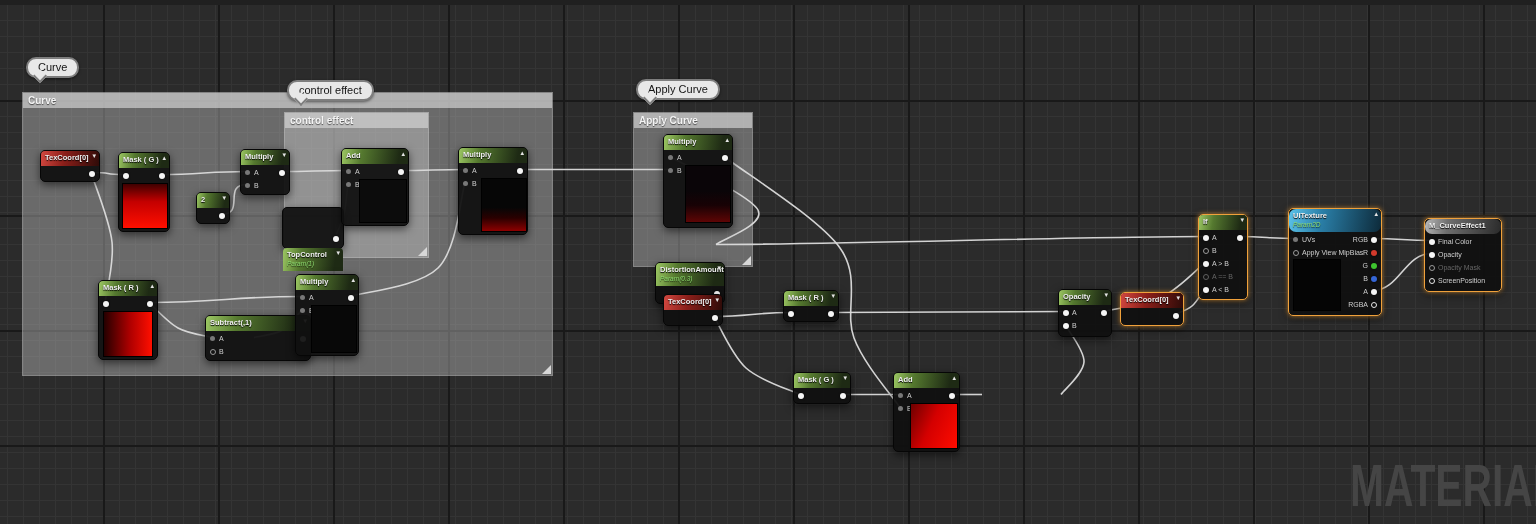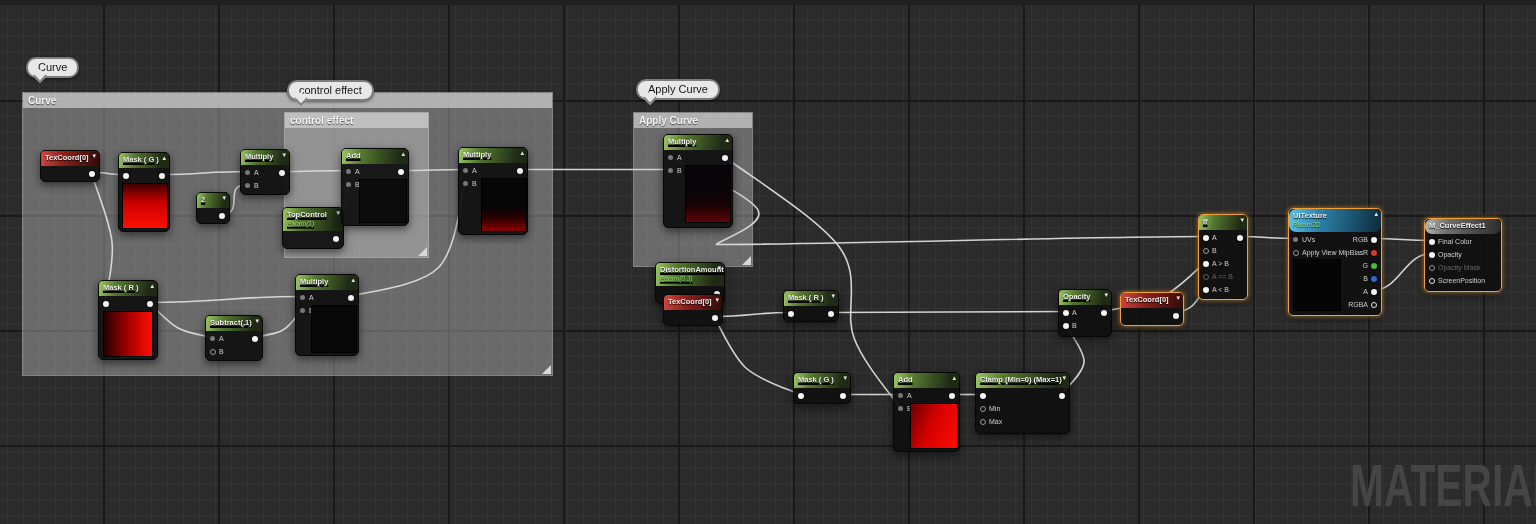--- a/index.html
+++ b/index.html
@@ -31,21 +31,21 @@
     background:#e8e8e8;border-right:2px solid #7e7e7e;border-bottom:2px solid #7e7e7e;transform:rotate(45deg);}
   .node{position:absolute;background:rgba(16,16,16,.94);border:1px solid #060606;border-radius:5px;
     box-shadow:0 3px 8px rgba(0,0,0,.55);}
   .node.sel{border:1.5px solid #f0a13b;box-shadow:0 0 5px rgba(240,161,59,.7),0 3px 8px rgba(0,0,0,.55);}
   .nhead{position:absolute;left:0;top:0;right:0;border-radius:4px 4px 0 0;overflow:hidden;padding:1px 0 0 4px;}
   .nhead .t{display:block;font-size:7.5px;font-weight:bold;color:#efefef;line-height:11px;
     text-shadow:0 1px 1px #000;white-space:nowrap;}
   .nhead .s{display:block;font-size:6.5px;font-style:italic;color:#8ddb6e;line-height:8px;
     text-shadow:0 1px 1px rgba(0,0,0,.7);white-space:nowrap;}
   .nhead .c{position:absolute;right:3px;top:1px;font-size:7px;color:#e5e5e5;}
-  .hdr-green{background:linear-gradient(100deg,#9cc763 0%,#55792f 30%,#1e2a14 85%);text-decoration:underline;}
+  .hdr-green{background:linear-gradient(100deg,#9cc763 0%,#55792f 30%,#1e2a14 85%);}
   .hdr-red{background:linear-gradient(100deg,#d24840 0%,#8c1f1a 40%,#2e0b08 100%);}
   .hdr-blue{background:linear-gradient(100deg,#5cc3ea 0%,#2a7fa8 35%,#0d2a3a 100%);border-radius:7px;}
   .hdr-gray{background:linear-gradient(100deg,#b9b9b9 0%,#6f6f6f 30%,#2a2a2a 100%);border-radius:7px;}
   .nrow{position:absolute;left:0;right:0;height:13px;}
   .nrow .ll{position:absolute;left:13px;top:0;font-size:7px;color:#cfcfcf;line-height:13px;white-space:nowrap;}
   .nrow .rl{position:absolute;right:13px;top:0;font-size:7px;color:#cfcfcf;line-height:13px;white-space:nowrap;}
   .nrow.dim .ll{color:#666;}
   .pin{position:absolute;border-radius:50%;}
   .pin.left{left:4px;}.pin.right{right:4px;}
   .p-filled{width:6px;height:6px;top:3.5px;background:#f5f5f5;box-shadow:0 0 2px #000;}
@@ -145,21 +145,21 @@
       <div class="node" style="left: 196px; top: 192px; width: 32px; height: 30px;">
         <div class="nhead hdr-green" style="height: 14px;">
           <span class="t">2</span>
           <span class="c">▾</span>
         </div>
         <div class="nrow" style="top: 16px;">
           <span class="pin right p-filled"></span>
         </div>
       </div>
       <div class="node" style="left: 282px; top: 207px; width: 60px; height: 40px;">
-        <div class="nhead hdr-green" style="height: 22px;">
+        <div class="nhead hdr-green" style="height: 22px; margin-top: 40px;">
           <span class="t">TopControl</span>
           <span class="s">Param(1)</span>
           <span class="c">▾</span>
         </div>
         <div class="nrow" style="top: 24px;">
           <span class="pin right p-filled"></span>
         </div>
       </div>
       <div class="node" style="left: 341px; top: 148px; width: 66px; height: 76px;">
         <div class="nhead hdr-green" style="height: 14px;">
@@ -197,21 +197,21 @@
         <div class="nhead hdr-green" style="height: 14px;">
           <span class="t">Mask ( R )</span>
           <span class="c">▴</span>
         </div>
         <div class="nrow" style="top: 16px;">
           <span class="pin left p-filled"></span>
           <span class="pin right p-filled"></span>
         </div>
         <div class="nprev" style="left: 4px; top: 30px; width: 48px; height: 44px; background: linear-gradient(90deg, rgb(37, 0, 0) 0%, rgb(176, 0, 0) 55%, rgb(255, 15, 0) 100%);"></div>
       </div>
-      <div class="node" style="left: 205px; top: 315px; width: 56px; height: 44px;">
+      <div class="node" style="left: 205px; top: 315px; width: 56px; height: 44px; padding-left: 48px;">
         <div class="nhead hdr-green" style="height: 14px;">
           <span class="t">Subtract(,1)</span>
           <span class="c">▾</span>
         </div>
         <div class="nrow" style="top: 16px;">
           <span class="pin left p-gray"></span>
           <span class="ll">A</span>
           <span class="pin right p-filled"></span>
         </div>
         <div class="nrow" style="top: 29px;">
@@ -298,38 +298,20 @@
         <div class="nrow" style="top: 16px;">
           <span class="pin left p-gray"></span>
           <span class="ll">A</span>
           <span class="pin right p-filled"></span>
         </div>
         <div class="nrow" style="top: 29px;">
           <span class="pin left p-gray"></span>
           <span class="ll">B</span>
         </div>
         <div class="nprev" style="left: 16px; top: 30px; width: 46px; height: 44px; background: linear-gradient(115deg, rgb(110, 0, 0) 0%, rgb(212, 0, 0) 45%, rgb(255, 12, 0) 100%);"></div>
-      </div>
-      <div class="node" style="left: 975px; top: 372px; width: 93px; height: 60px;">
-        <div class="nhead hdr-green" style="height: 14px;">
-          <span class="t">Clamp (Min=0) (Max=1)</span>
-          <span class="c">▾</span>
-        </div>
-        <div class="nrow" style="top: 16px;">
-          <span class="pin left p-filled"></span>
-          <span class="pin right p-filled"></span>
-        </div>
-        <div class="nrow" style="top: 29px;">
-          <span class="pin left p-hollow"></span>
-          <span class="ll">Min</span>
-        </div>
-        <div class="nrow" style="top: 42px;">
-          <span class="pin left p-hollow"></span>
-          <span class="ll">Max</span>
-        </div>
       </div>
       <div class="node" style="left: 1058px; top: 289px; width: 52px; height: 46px;">
         <div class="nhead hdr-green" style="height: 14px;">
           <span class="t">Opacity</span>
           <span class="c">▾</span>
         </div>
         <div class="nrow" style="top: 16px;">
           <span class="pin left p-filled"></span>
           <span class="ll">A</span>
           <span class="pin right p-filled"></span>

